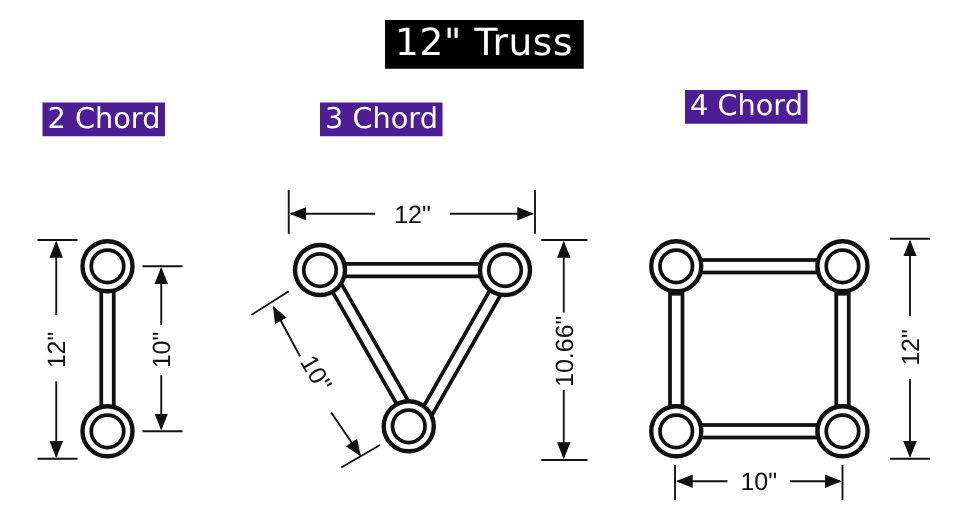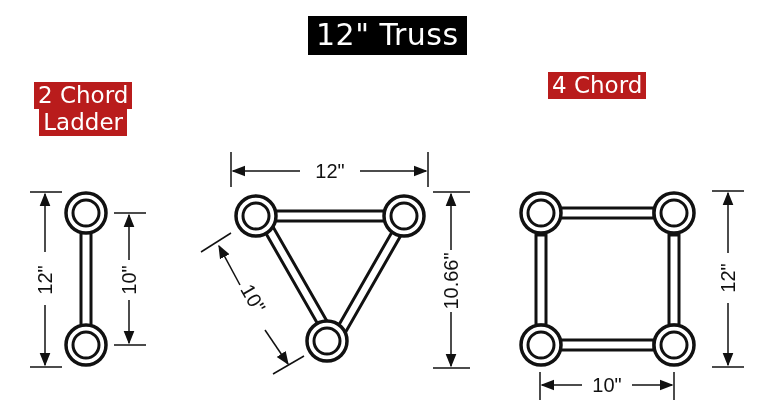--- a/index.html
+++ b/index.html
@@ -1,33 +1,33 @@
 <!DOCTYPE html>
 <html><head>
 <meta charset="utf-8">
 <style>
   html, body { margin:0; padding:0; background:#ffffff; }
   body { width:768px; height:420px; position:relative; overflow:hidden; font-family:"DejaVu Sans", sans-serif; }
   .label-box { position:absolute; background:#000; color:#fff; text-align:center; line-height:1; }
   .title { left:308px; top:16px; font-size:30px; padding:4px 8px 5px 8px; letter-spacing:0.5px; }
   .sub { font-size:23px; }
-  .sub span { display:block; background:#b91c1c; padding:2px 4px; margin:0 auto; width:max-content; }
+  .sub span { display:block; background:#4c1d95; padding:2px 4px; margin:0 auto; width:max-content; }
   svg { position:absolute; left:0; top:0; }
   .dimtxt { font-family:"Liberation Sans", sans-serif; font-size:20px; fill:#111; }
 </style>
 </head>
 <body>
 
 <div class="label-box title">12" Truss</div>
 
 <div class="label-box sub" style="left:34px; top:82px; background:none;">
   <span>2 Chord</span>
-  <span>Ladder</span>
 </div>
 <div class="label-box sub" style="left:256px; top:82px; background:none;">
+  <span>3 Chord</span>
 </div>
 <div class="label-box sub" style="left:548px; top:72px; background:none;">
   <span>4 Chord</span>
 </div>
 
 <svg width="768" height="420" viewBox="0 0 768 420">
   <defs>
     <marker id="arr" viewBox="0 0 10 10" refX="9" refY="5" markerWidth="9" markerHeight="9" orient="auto-start-reverse">
       <path d="M0,1 L10,5 L0,9 z" fill="#111"></path>
     </marker>

